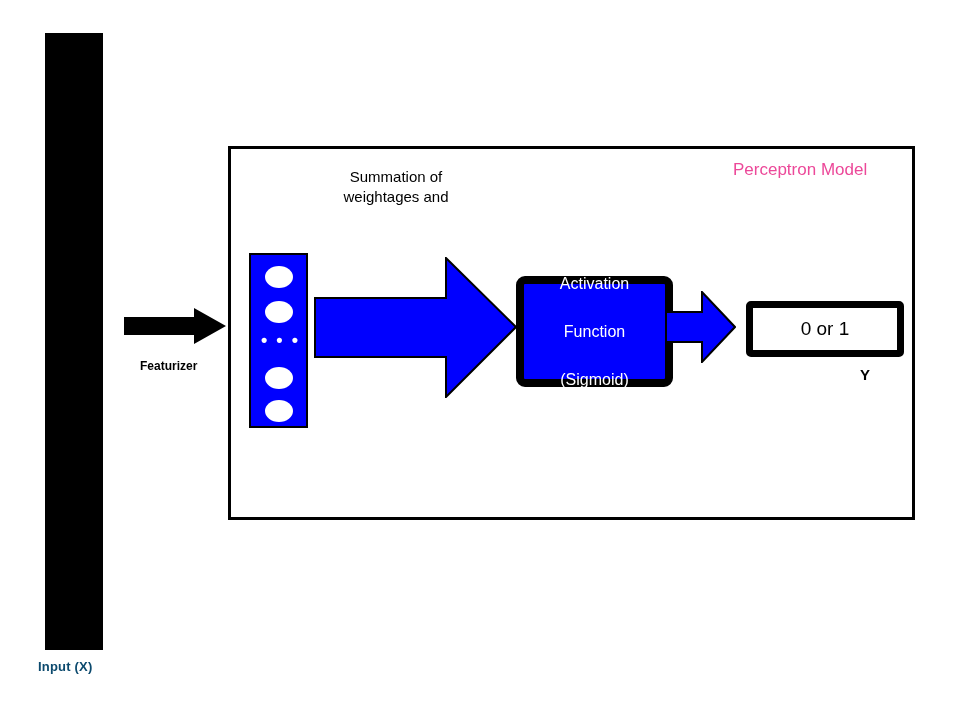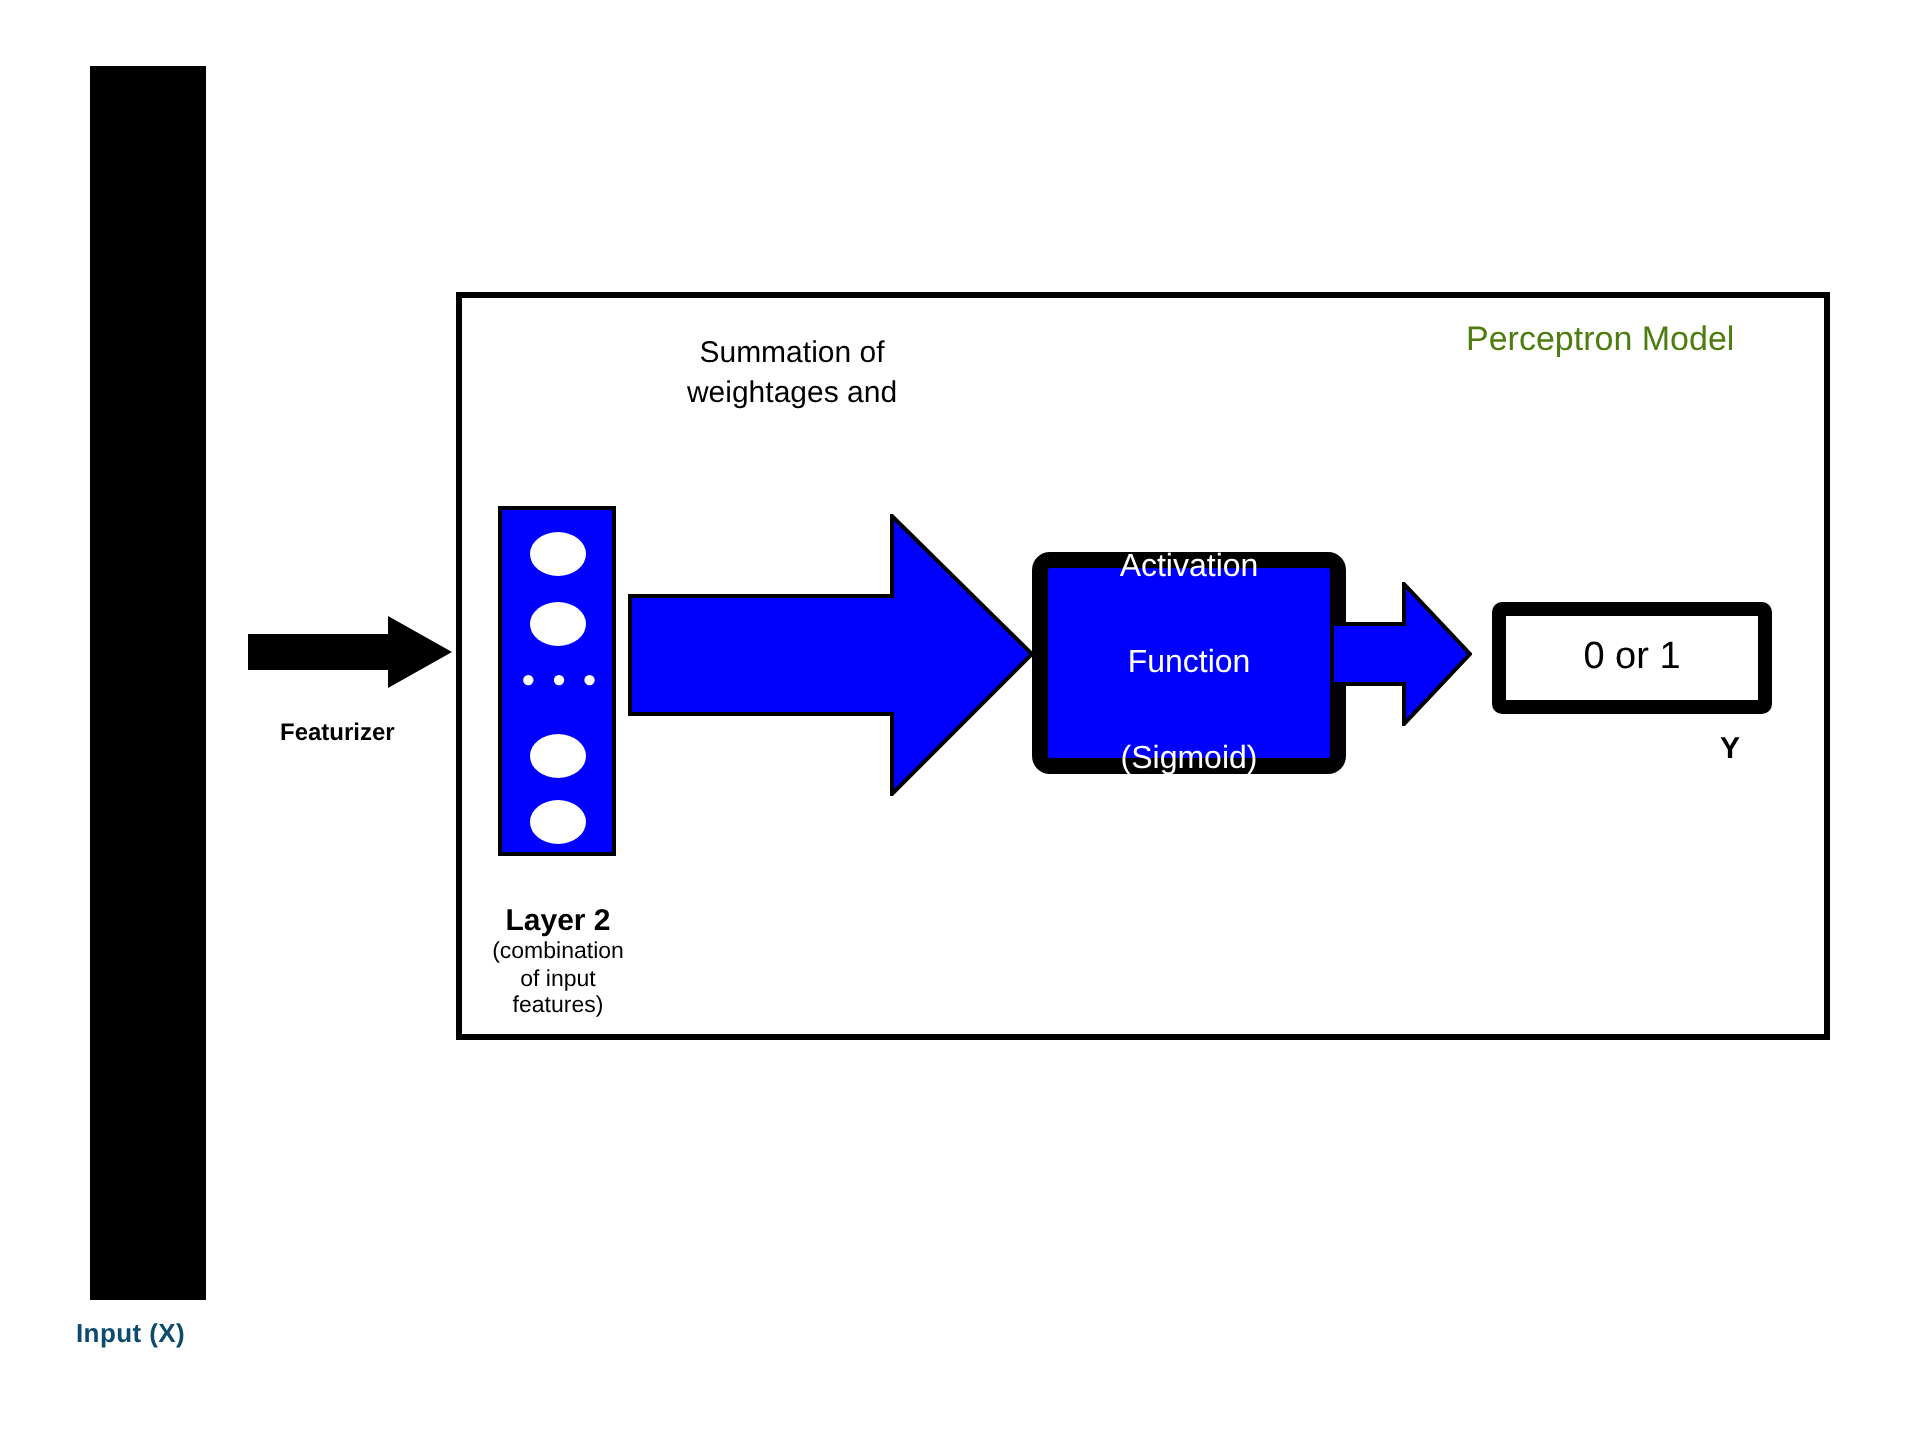--- a/index.html
+++ b/index.html
@@ -66,21 +66,21 @@
     height: 374px;
     border: 3px solid #000000;
     box-sizing: border-box;
     background: #ffffff;
   }
   #perceptron-title {
     position: absolute;
     left: 733px;
     top: 160px;
     font-size: 17px;
-    color: #4d7c0f;
+    color: #ec4899;
     white-space: nowrap;
   }
 
   
   #layer-column {
     position: absolute;
     left: 249px;
     top: 253px;
     width: 59px;
     height: 175px;
@@ -184,21 +184,21 @@
     top: 291px;
     width: 71px;
     height: 72px;
   }
 
   
   #output-box {
     position: absolute;
     left: 746px;
     top: 301px;
-    width: 140px;
+    width: 158px;
     height: 56px;
     background: #ffffff;
     border: 7px solid #000000;
     border-radius: 5px;
     box-sizing: border-box;
     display: flex;
     align-items: center;
     justify-content: center;
   }
   #output-label {
@@ -231,26 +231,20 @@
   <div id="perceptron-box"></div>
   <div id="perceptron-title">Perceptron Model</div>
 
   <div id="layer-column">
     <div class="neuron n0"></div>
     <div class="neuron n1"></div>
     <div id="neuron-ellipsis">• • •</div>
     <div class="neuron n2"></div>
     <div class="neuron n3"></div>
   </div>
-  <div id="layer-caption">
-    <span class="layer-title">Layer 2</span>
-    <span class="layer-sub">(combination</span>
-    <span class="layer-sub">of input</span>
-    <span class="layer-sub">features)</span>
-  </div>
 
   <div id="summation-label">
     <div>Summation of</div>
     <div>weightages and</div>
   </div>
 
   <svg id="big-arrow" viewBox="0 0 203 141">
     <polygon points="1,41 132,41 132,1 202,70 132,140 132,100 1,100" fill="#0000ff" stroke="#000000" stroke-width="2"></polygon>
   </svg>
 

